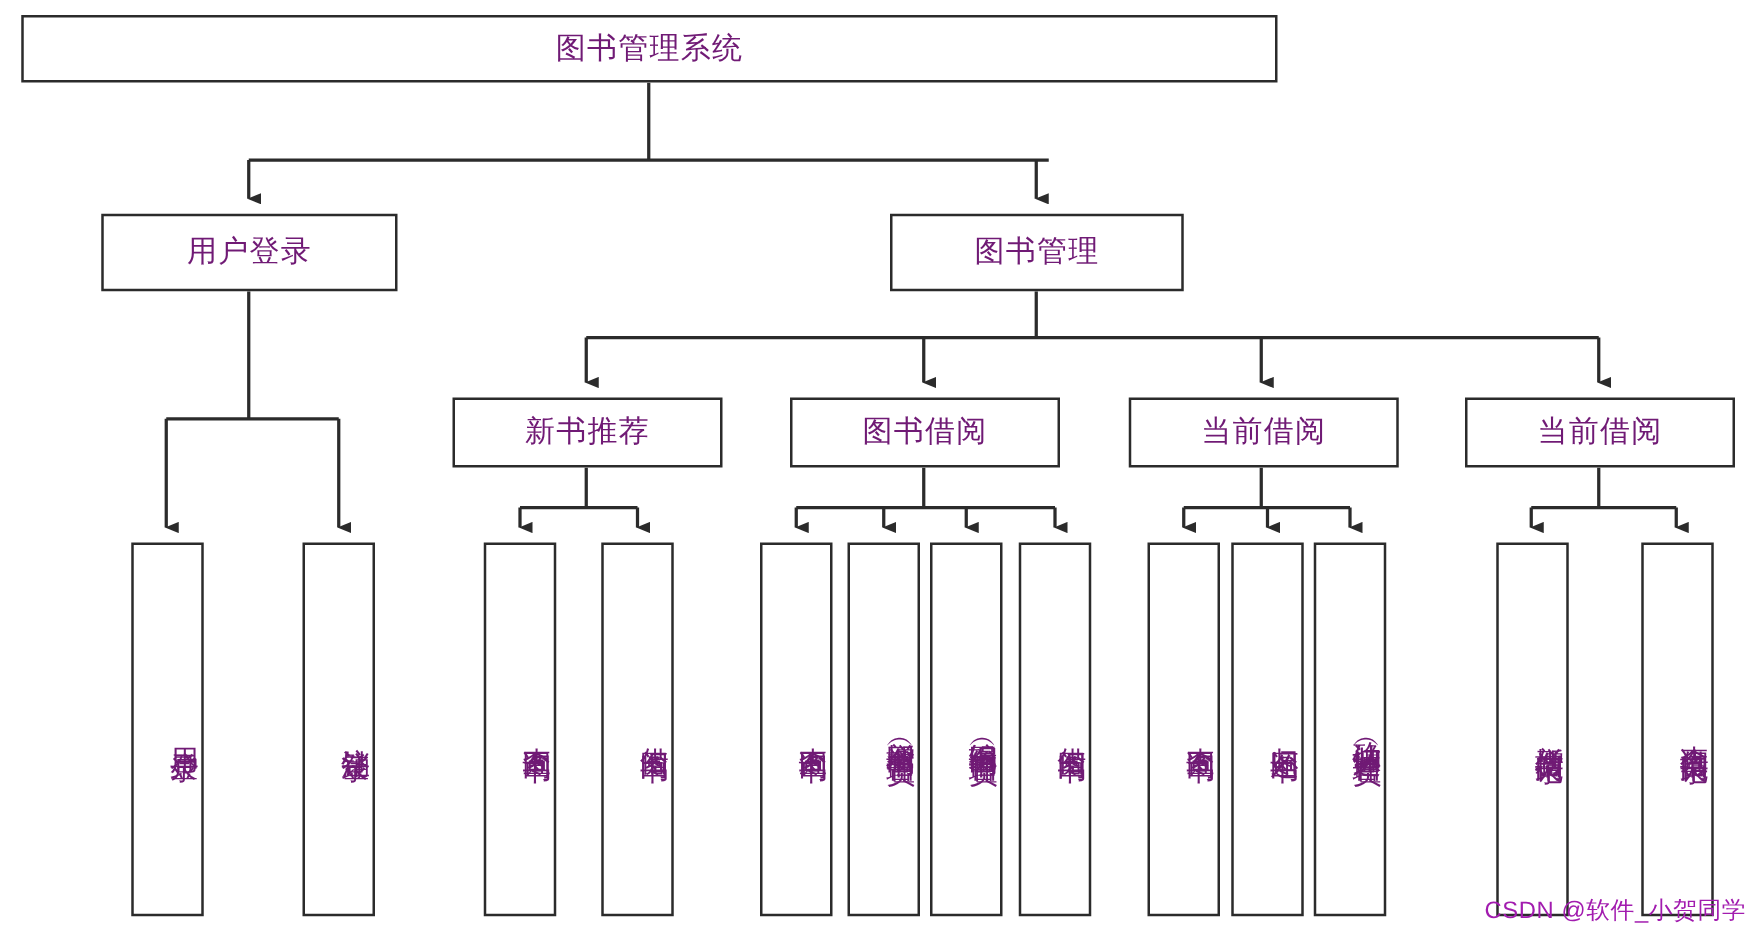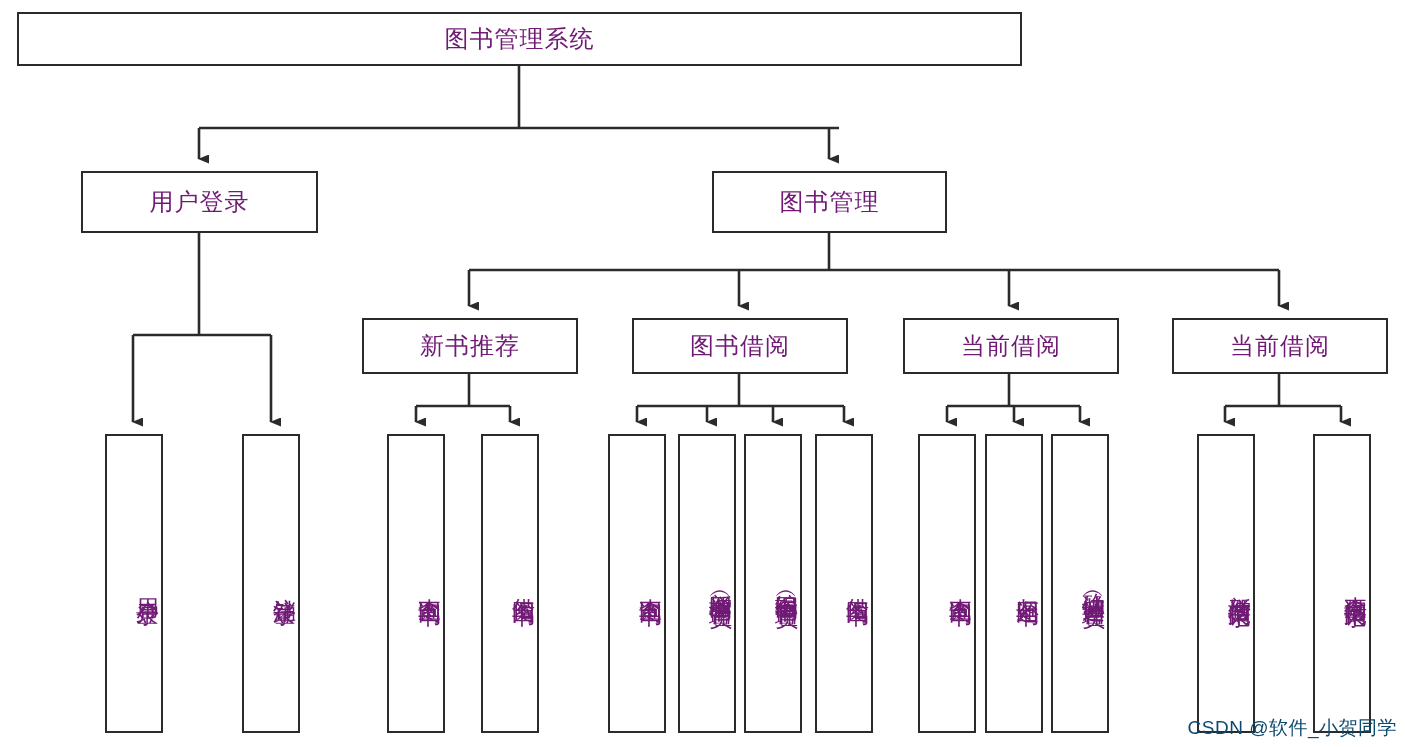--- a/index.html
+++ b/index.html
@@ -52,21 +52,21 @@
     top: 0;
     width: 1405px;
     height: 747px;
     pointer-events: none;
   }
   #watermark {
     position: absolute;
     right: 8px;
     bottom: 6px;
     font-size: 19px;
-    color: #0c4a6e;
+    color: #a21caf;
     letter-spacing: 0.5px;
     white-space: nowrap;
   }
 </style>
 </head>
 <body>
 
 <div id="canvas">
 
   <svg id="edges" viewBox="0 0 1405 747">

